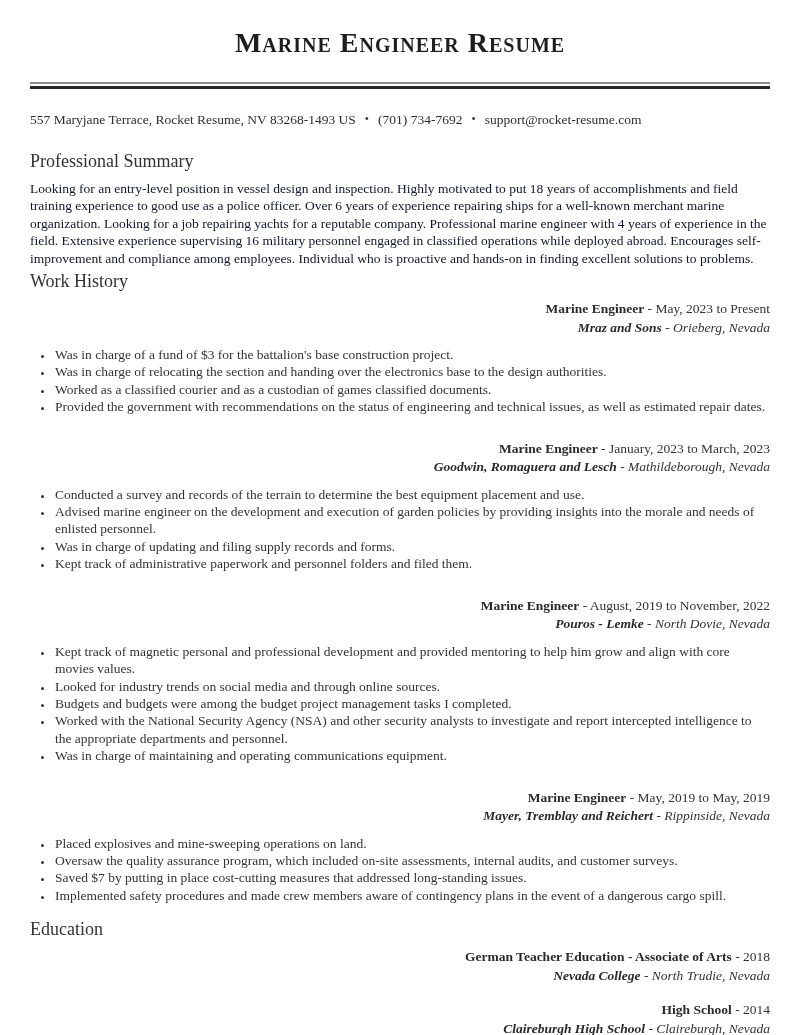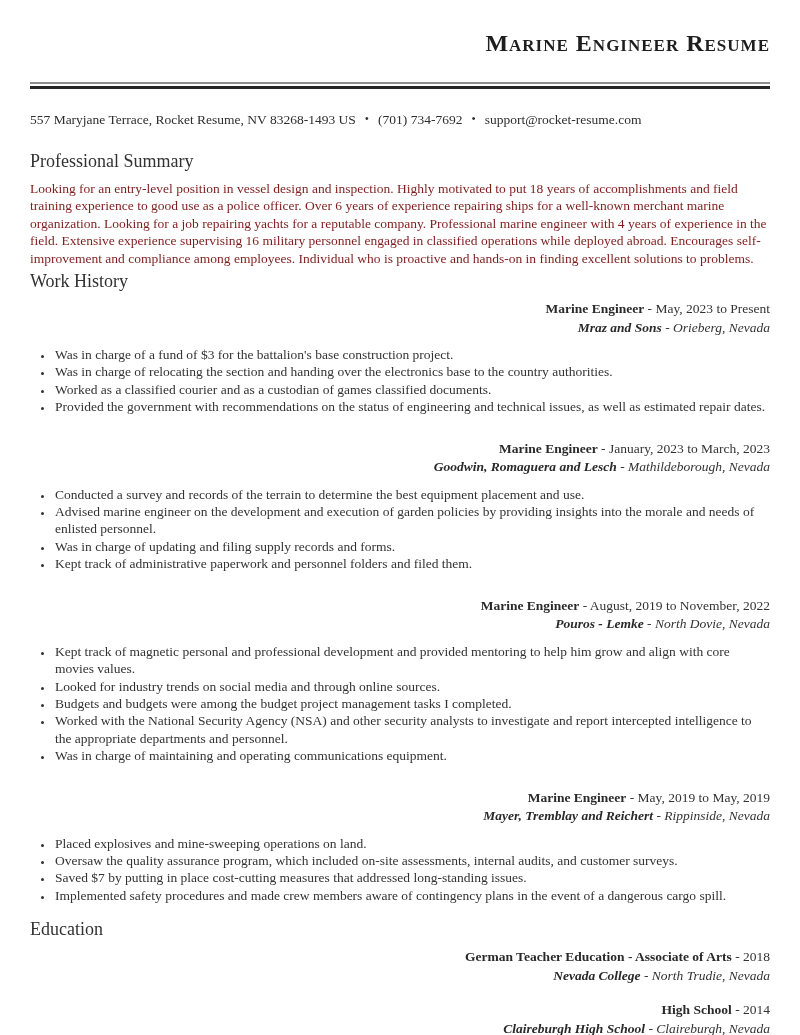--- a/index.html
+++ b/index.html
@@ -10,22 +10,22 @@
     background: #ffffff;
     font-family: "Liberation Serif", "DejaVu Serif", serif;
     color: #333333;
     font-size: 13.5px;
     line-height: 17.4px;
   }
   .page { padding: 0 30px; }
 
   h1.resume-title {
     margin: 26px 0 0 0;
-    text-align: right;
-    font-size: 24px;
+    text-align: center;
+    font-size: 28px;
     line-height: 34px;
     font-weight: 700;
     font-variant: small-caps;
     letter-spacing: 1px;
     color: #1e1e1e;
   }
   .double-rule {
     margin-top: 22px;
     height: 2px;
     border-top: 2px solid #8f8f8f;
@@ -43,21 +43,21 @@
   h2.section-heading {
     margin: 11px 0 5px 0;
     font-size: 18px;
     line-height: 28px;
     font-weight: 400;
     color: #323232;
   }
   h2.mt-lg { margin-top: 18px; }
   h2.mt-0  { margin-top: 0; }
 
-  p.summary-text { margin: 0; color: #7f1d1d; }
+  p.summary-text { margin: 0; color: #0f172a; }
 
   .job, .edu { margin-top: 0; }
   .job + .job { margin-top: 24px; }
   .edu + .edu { margin-top: 16px; }
 
   .head-line { line-height: 18.5px; text-align: right; }
   .head-line .b { font-weight: 700; color: #2a2a2a; }
   .head-line.it { font-style: italic; }
 
   ul.bullets {
@@ -84,21 +84,21 @@
   <h2 class="section-heading mt-lg">Professional Summary</h2>
   <p class="summary-text">Looking for an entry-level position in vessel design and inspection. Highly motivated to put 18 years of accomplishments and field training experience to good use as a police officer. Over 6 years of experience repairing ships for a well-known merchant marine organization. Looking for a job repairing yachts for a reputable company. Professional marine engineer with 4 years of experience in the field. Extensive experience supervising 16 military personnel engaged in classified operations while deployed abroad. Encourages self-improvement and compliance among employees. Individual who is proactive and hands-on in finding excellent solutions to problems.</p>
 
   <h2 class="section-heading mt-0">Work History</h2>
 
   <div class="job">
     <div class="head-line"><span class="b">Marine Engineer</span><span> - May, 2023 to Present</span></div>
     <div class="head-line it"><span class="b">Mraz and Sons</span><span> - Orieberg, Nevada</span></div>
     <ul class="bullets">
       <li>Was in charge of a fund of $3 for the battalion's base construction project.</li>
-      <li>Was in charge of relocating the section and handing over the electronics base to the country authorities.</li>
+      <li>Was in charge of relocating the section and handing over the electronics base to the design authorities.</li>
       <li>Worked as a classified courier and as a custodian of games classified documents.</li>
       <li>Provided the government with recommendations on the status of engineering and technical issues, as well as estimated repair dates.</li>
     </ul>
   </div>
 
   <div class="job">
     <div class="head-line"><span class="b">Marine Engineer</span><span> - January, 2023 to March, 2023</span></div>
     <div class="head-line it"><span class="b">Goodwin, Romaguera and Lesch</span><span> - Mathildeborough, Nevada</span></div>
     <ul class="bullets">
       <li>Conducted a survey and records of the terrain to determine the best equipment placement and use.</li>

